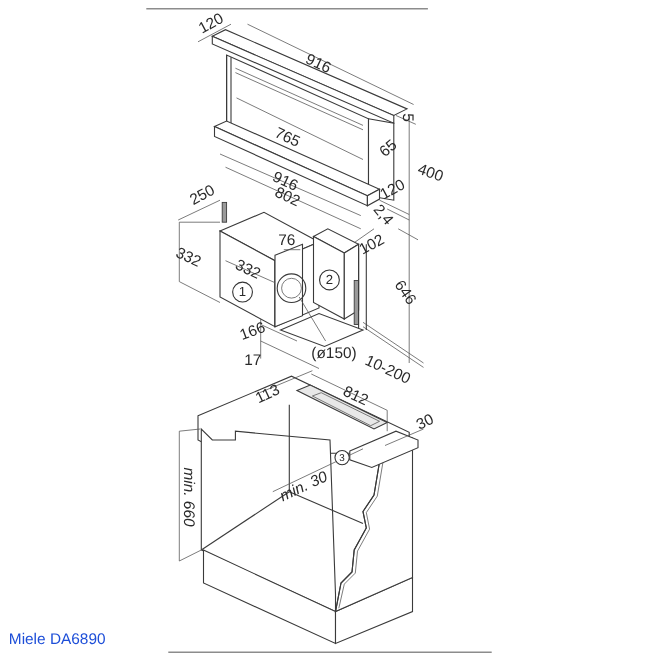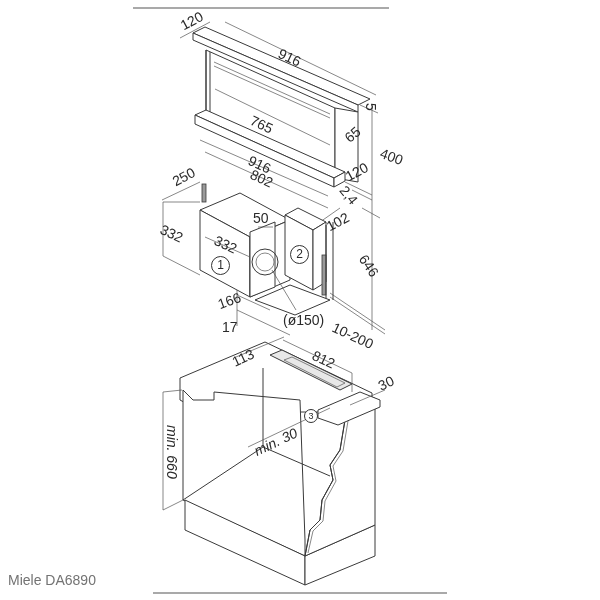--- a/index.html
+++ b/index.html
@@ -11,21 +11,21 @@
     .thin { stroke: #555; stroke-width: 0.7; fill: none; }
     .fill { fill: #ffffff; stroke: #3a3a3a; stroke-width: 1; }
     .grey { fill: #e8e8e8; stroke: #3a3a3a; stroke-width: 1; }
     .dark { fill: #9a9a9a; stroke: #3a3a3a; stroke-width: 0.8; }
     .frame { stroke: #8c8c8c; stroke-width: 1.3; }
     .dim { position: absolute; font-size: 14px; color: #2a2a2a; white-space: nowrap;
            transform-origin: left top; line-height: 1; }
     .circ { position: absolute; width: 17px; height: 17px; border: 1px solid #333;
             border-radius: 50%; font-size: 12px; text-align: center; line-height: 17px;
             color: #2a2a2a; background: #fff; }
-    .caption { position: absolute; left: 8px; top: 572px; font-size: 14px; color: #737373; }
+    .caption { position: absolute; left: 8px; top: 572px; font-size: 14px; color: #1d4ed8; }
   </style>
 </head>
 <body>
 
 <div class="canvas">
   <svg width="600" height="600" viewBox="0 0 600 600">
 
     <line class="frame" x1="133" y1="8" x2="389" y2="8"></line>
     <line class="frame" x1="153" y1="593" x2="447" y2="593"></line>
 
@@ -144,21 +144,21 @@
   <span class="dim" style="left:252px;top:153px;transform:rotate(25deg);">916</span>
   <span class="dim" style="left:254px;top:167px;transform:rotate(25deg);">802</span>
   <span class="dim" style="left:348px;top:183px;transform:rotate(50deg);">2,4</span>
   <span class="dim" style="left:324px;top:221px;transform:rotate(-28deg);">102</span>
   <span class="dim" style="left:368px;top:252px;transform:rotate(55deg);">646</span>
   <span class="dim" style="left:336px;top:320px;transform:rotate(25deg);">10-200</span>
 
   <span class="dim" style="left:170px;top:176px;transform:rotate(-28deg);">250</span>
   <span class="dim" style="left:164px;top:222px;transform:rotate(25deg);">332</span>
   <span class="dim" style="left:218px;top:233px;transform:rotate(25deg);">332</span>
-  <span class="dim" style="left:253px;top:211px;">50</span>
+  <span class="dim" style="left:253px;top:211px;">76</span>
   <span class="dim" style="left:216px;top:298px;transform:rotate(-20deg);">166</span>
   <span class="dim" style="left:222px;top:320px;">17</span>
   <span class="dim" style="left:283px;top:313px;text-align:right;">(ø150)</span>
   <span class="circ" style="left:211px;top:256px;">1</span>
   <span class="circ" style="left:290px;top:245px;">2</span>
 
   <span class="dim" style="left:230px;top:356px;transform:rotate(-25deg);">113</span>
   <span class="dim" style="left:316px;top:348px;transform:rotate(25deg);">812</span>
   <span class="dim" style="left:376px;top:380px;transform:rotate(-25deg);">30</span>
   <span class="dim" style="left:252px;top:445px;transform:rotate(-25deg);font-style:italic;">min. 30</span>

